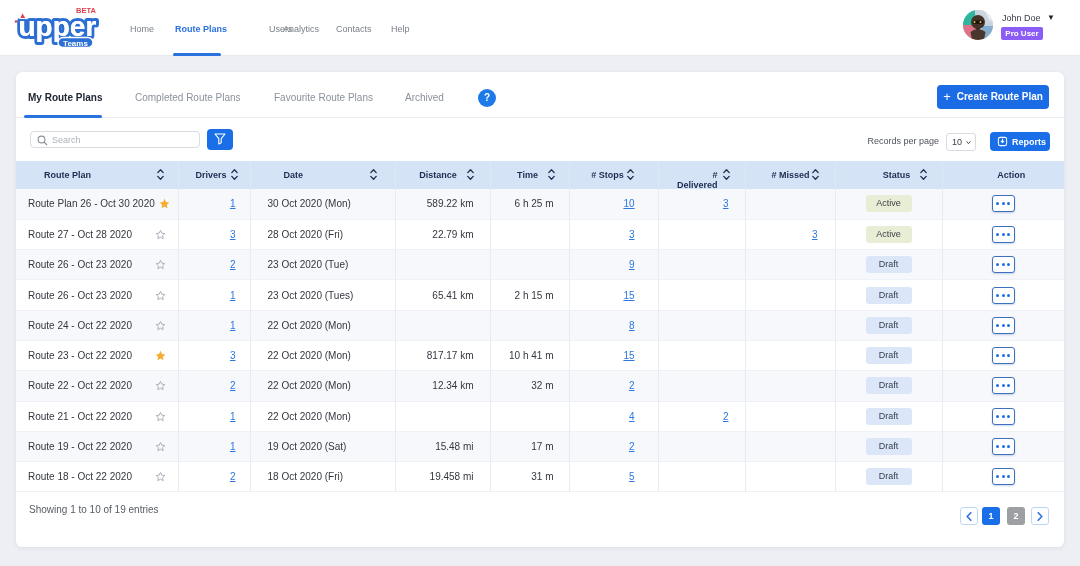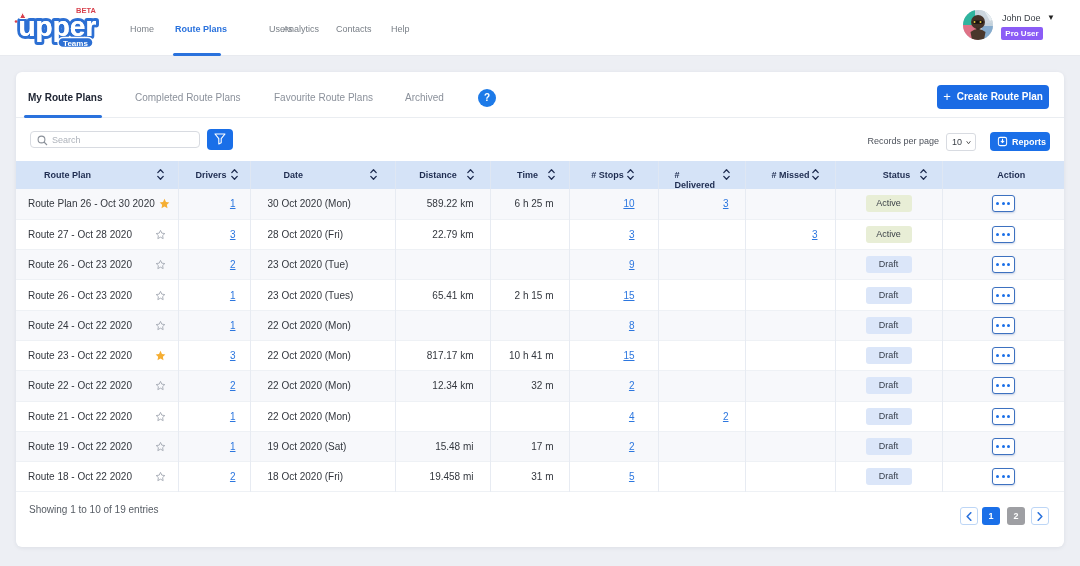--- a/index.html
+++ b/index.html
@@ -208,21 +208,21 @@
         <th>
             <div class="hc">
               <span class="hlab" style="left:0;right:28px;text-align:center;"># Stops</span>
               <svg width="7" height="11" viewBox="0 0 7 11" style="right:24px">
                 <path d="M0.8 3.6 L3.5 0.8 L6.2 3.6 M0.8 7.4 L3.5 10.2 L6.2 7.4" fill="none" stroke="#1e2c50" stroke-width="1.3" stroke-linecap="round" stroke-linejoin="round"></path>
               </svg>
             </div>
           </th>
         <th>
             <div class="hc">
-              <span class="hlab" style="left:0;right:27px;text-align:left;"># Delivered</span>
+              <span class="hlab" style="left:0;right:27px;text-align:right;"># Delivered</span>
               <svg width="7" height="11" viewBox="0 0 7 11" style="right:15px">
                 <path d="M0.8 3.6 L3.5 0.8 L6.2 3.6 M0.8 7.4 L3.5 10.2 L6.2 7.4" fill="none" stroke="#1e2c50" stroke-width="1.3" stroke-linecap="round" stroke-linejoin="round"></path>
               </svg>
             </div>
           </th>
         <th>
             <div class="hc">
               <span class="hlab" style="left:0;right:15px;text-align:center;"># Missed</span>
               <svg width="7" height="11" viewBox="0 0 7 11" style="right:16px">
                 <path d="M0.8 3.6 L3.5 0.8 L6.2 3.6 M0.8 7.4 L3.5 10.2 L6.2 7.4" fill="none" stroke="#1e2c50" stroke-width="1.3" stroke-linecap="round" stroke-linejoin="round"></path>

